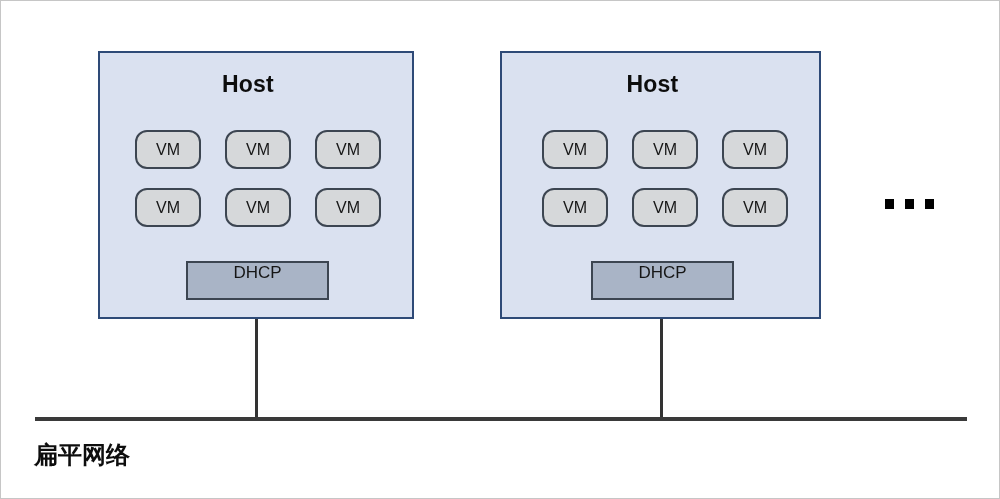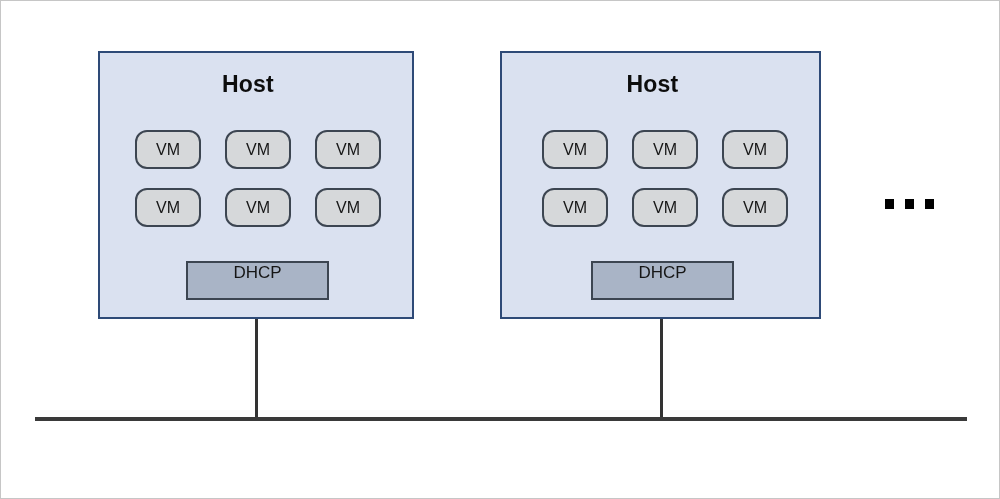--- a/index.html
+++ b/index.html
@@ -169,14 +169,15 @@
   <div class="connector" style="left:659px; top:318px; height:100px;"></div>
 
   <div class="ellipsis" style="left:884px; top:198px;">
     <span class="dot"></span>
     <span class="dot"></span>
     <span class="dot"></span>
   </div>
 
   <div class="bus-line" style="left:34px; top:416px; width:932px;"></div>
 
+  <div class="network-label" style="left:33px; top:438px;">扁平网络</div>
 
 </div>
 
 </body></html>

